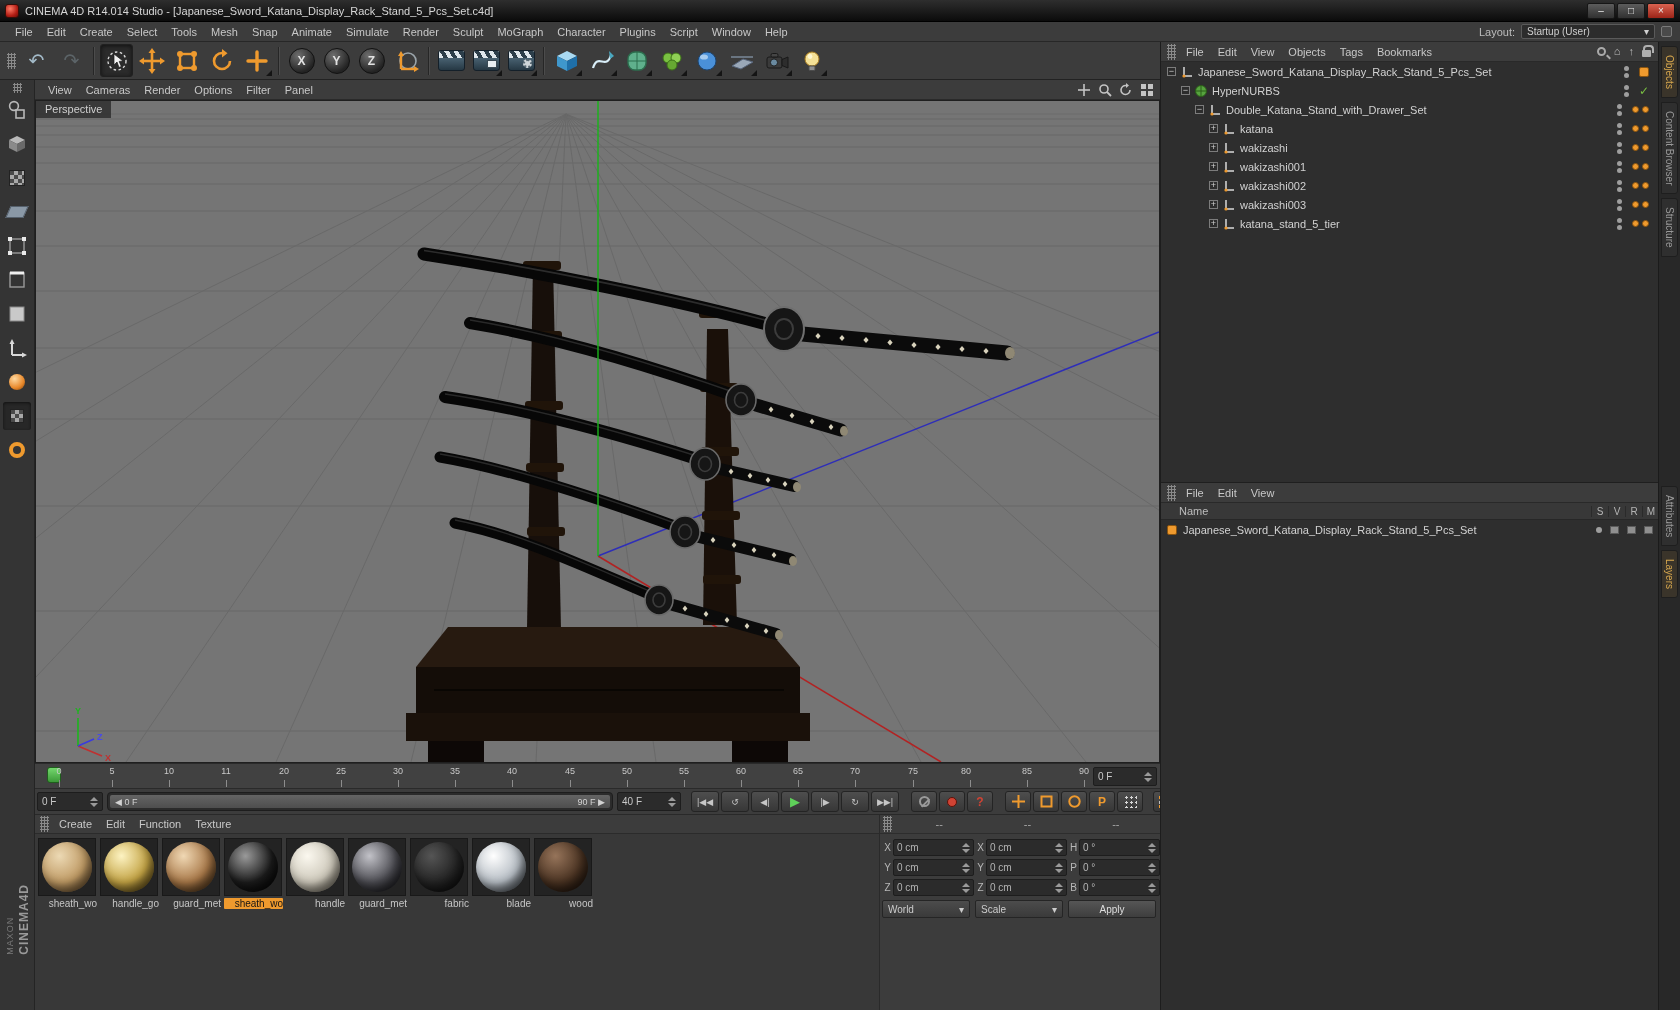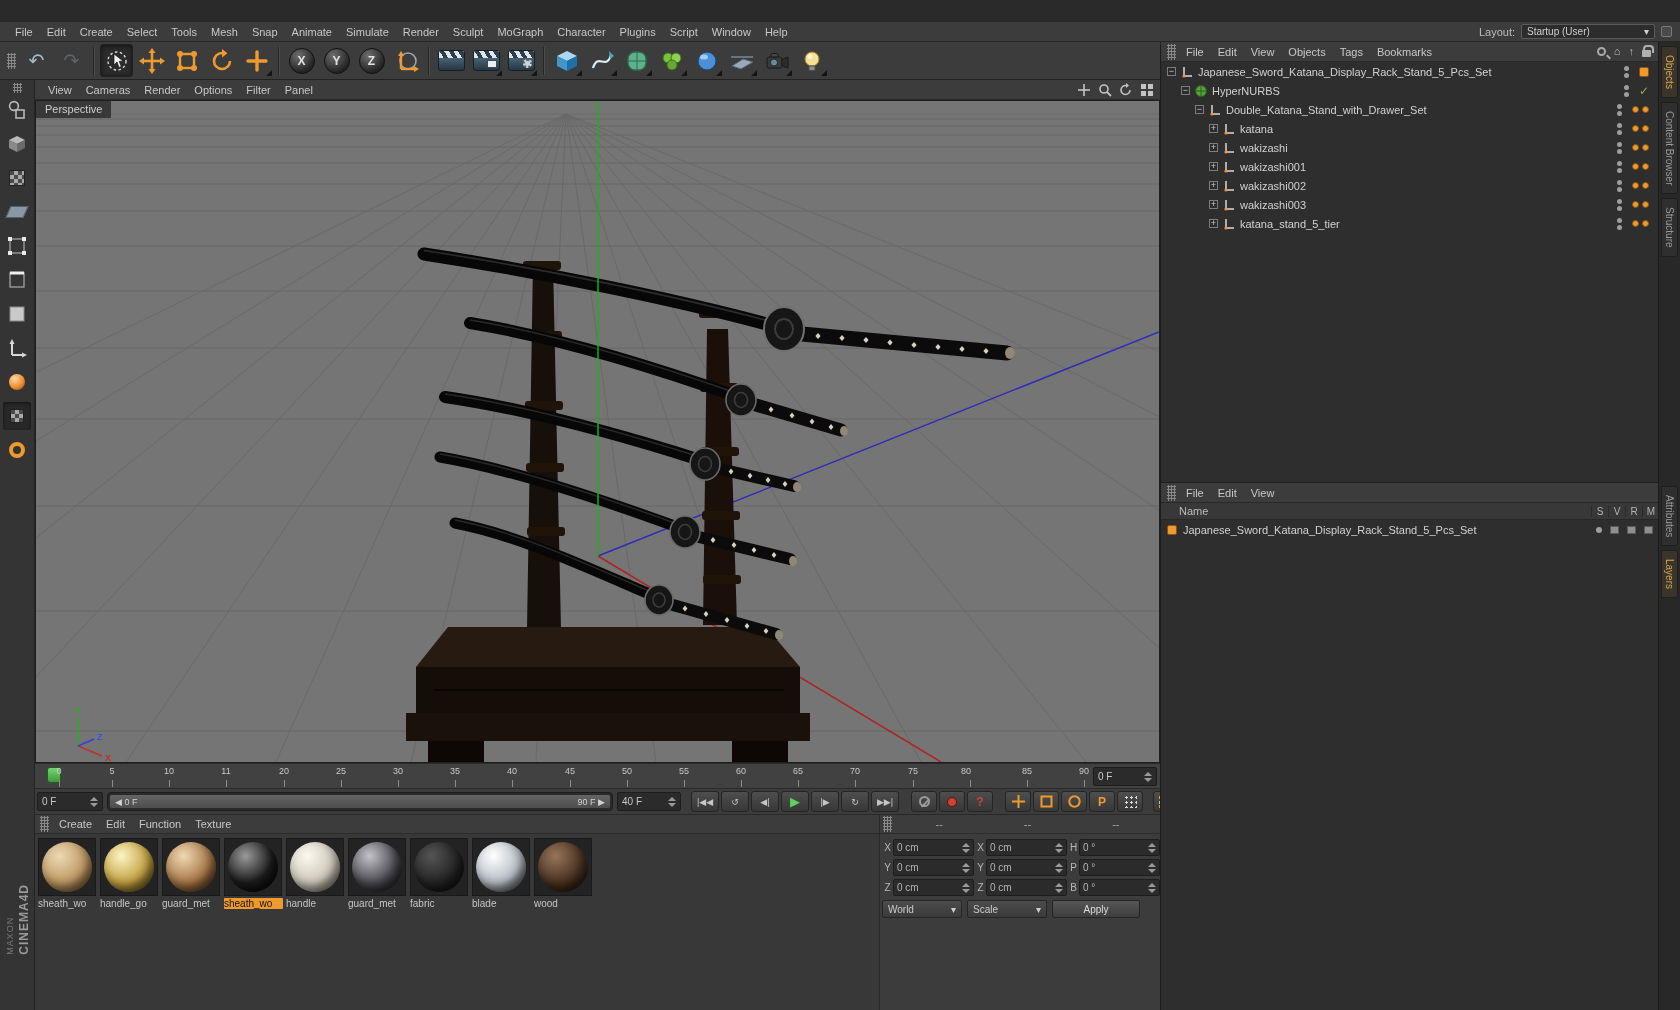--- a/index.html
+++ b/index.html
@@ -126,35 +126,35 @@
     background:linear-gradient(#ef9a2e 0 3px, transparent 3px 5px, #bdbdbd 5px 8px, transparent 8px 9px, #ef9a2e 9px 12px); }
   
   .bottom { position:absolute; left:0; top:735px; width:1125px; height:195px; background:#383838; }
   .materials { position:absolute; left:0; top:0; width:845px; height:195px; border-right:1px solid #2a2a2a; }
   .mat-menu { height:19px; background:#3c3c3c; border-bottom:1px solid #2b2b2b; display:flex; align-items:center; padding:0 2px; }
   .mat-row { position:absolute; left:3px; top:23px; display:flex; gap:3px; }
   .mat-item { width:59px; }
   .mat-tile { width:58px; height:58px; background:#232323; border:1px solid #191919;
     display:flex; align-items:center; justify-content:center; }
   .mat-sphere { width:50px; height:50px; border-radius:50%; box-shadow:inset -4px -6px 10px rgba(0,0,0,.45); }
-  .mat-label { margin-top:2px; text-align:left; font-size:10px; color:#c6c6c6;
+  .mat-label { margin-top:2px; text-align:right; font-size:10px; color:#c6c6c6;
     white-space:nowrap; overflow:hidden; }
   .mat-label.selected { background:#ef9a2e; color:#141414; border-radius:1px; }
   
   .coords { position:absolute; left:845px; top:0; width:280px; height:195px; background:#3c3c3c; }
   .c-header { height:19px; border-bottom:1px solid #2d2d2d; display:flex; align-items:center; }
   .c-head-label { width:92px; text-align:center; color:#a8a8a8; }
   .c-grid { position:absolute; left:2px; top:23px; display:grid;
     grid-template-columns:92px 92px 92px; grid-auto-rows:19px; column-gap:1px; row-gap:1px; }
   .c-cell { display:flex; align-items:center; }
   .c-label { width:11px; text-align:center; color:#b8b8b8; font-size:10px; }
   .c-field { flex:1; height:17px; background:#2b2b2b; border:1px solid #1d1d1d; border-radius:2px;
     display:flex; align-items:center; padding:0 3px; color:#b4b4b4; font-size:10px; }
   .c-bottom { position:absolute; left:2px; top:85px; display:flex; gap:5px; }
-  .c-select { width:80px; height:18px; background:linear-gradient(#4c4c4c,#3a3a3a); border:1px solid #252525;
+  .c-select { width:88px; height:18px; background:linear-gradient(#4c4c4c,#3a3a3a); border:1px solid #252525;
     border-radius:2px; display:flex; align-items:center; justify-content:space-between; padding:0 5px; color:#cccccc; font-size:10px; }
   .apply-btn { width:88px; height:18px; background:linear-gradient(#565656,#3e3e3e); border:1px solid #252525;
     border-radius:2px; display:flex; align-items:center; justify-content:center; color:#dedede; font-size:10px; }
   
   .right-panel { position:absolute; left:1160px; top:42px; width:498px; height:968px;
     background:#2e2e2e; border-left:1px solid #1d1d1d; }
   .panel-menu { height:20px; background:#3c3c3c; border-bottom:1px solid #292929;
     display:flex; align-items:center; padding:0 3px; }
   .pm-item { padding:2px 7px; color:#c8c8c8; }
   .pm-right { margin-left:auto; display:flex; align-items:center; gap:8px; padding-right:4px; }
@@ -192,20 +192,29 @@
     background:#2f2f2f; border:1px solid #1e1e1e; border-radius:0 3px 3px 0;
     color:#9a9a9a; font-size:10px; text-align:center; }
   .vtab.active { color:#d8a84e; background:#3a342a; }
   .vtab-group-bottom { position:absolute; top:440px; left:0; width:22px; }
 </style>
 </head>
 <body>
 
 <div id="app">
 
+  <div class="titlebar">
+    <div class="app-icon"></div>
+    <div class="title-text">CINEMA 4D R14.014 Studio - [Japanese_Sword_Katana_Display_Rack_Stand_5_Pcs_Set.c4d]</div>
+    <div class="win-buttons">
+      <div class="win-btn">–</div>
+      <div class="win-btn">□</div>
+      <div class="win-btn close">×</div>
+    </div>
+  </div>
 
   <div class="menubar">
     <span class="menu-item">File</span>
     <span class="menu-item">Edit</span>
     <span class="menu-item">Create</span>
     <span class="menu-item">Select</span>
     <span class="menu-item">Tools</span>
     <span class="menu-item">Mesh</span>
     <span class="menu-item">Snap</span>
     <span class="menu-item">Animate</span>

